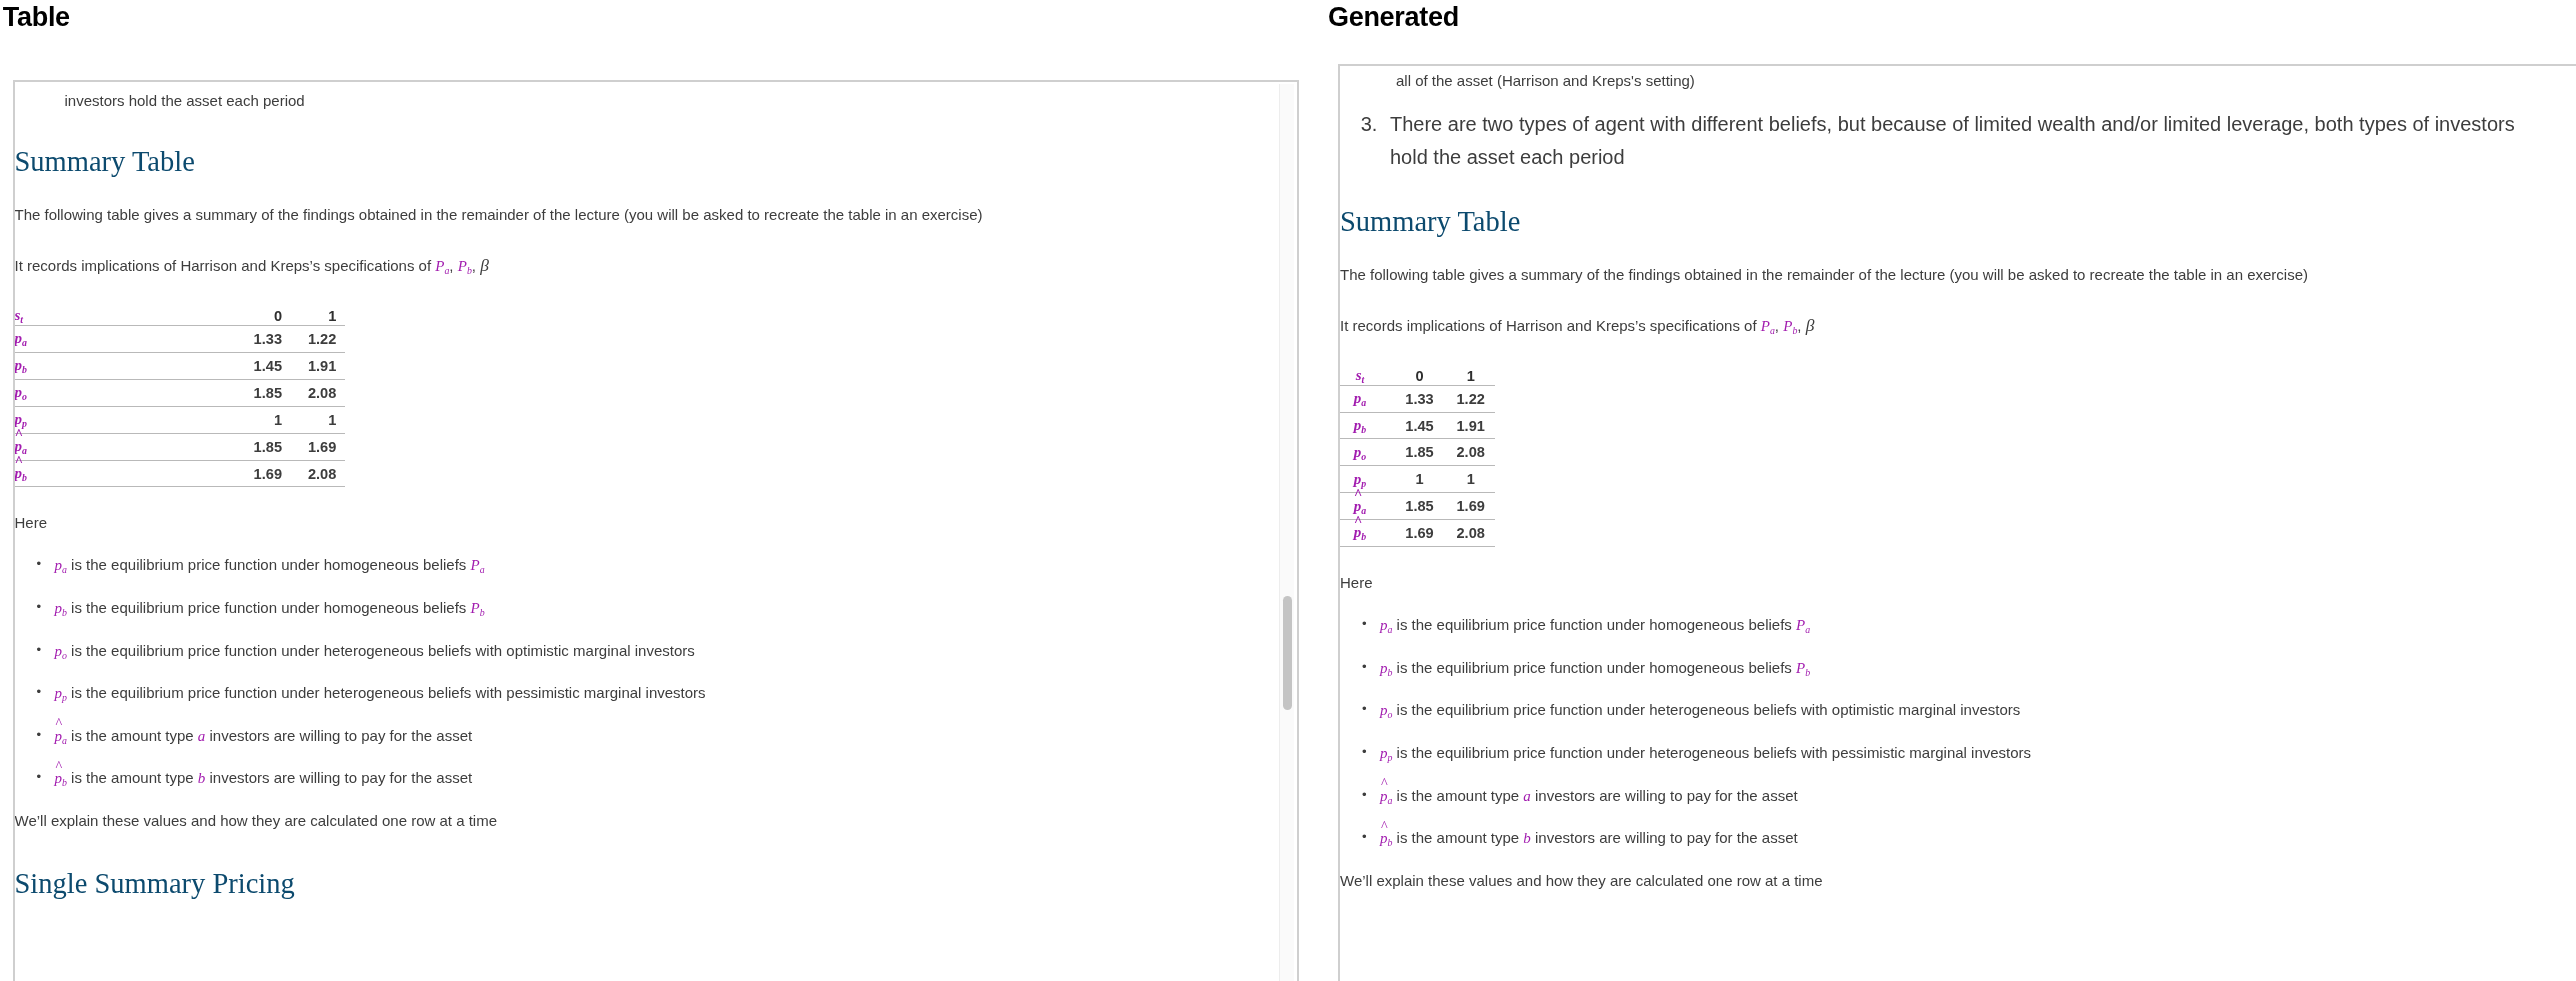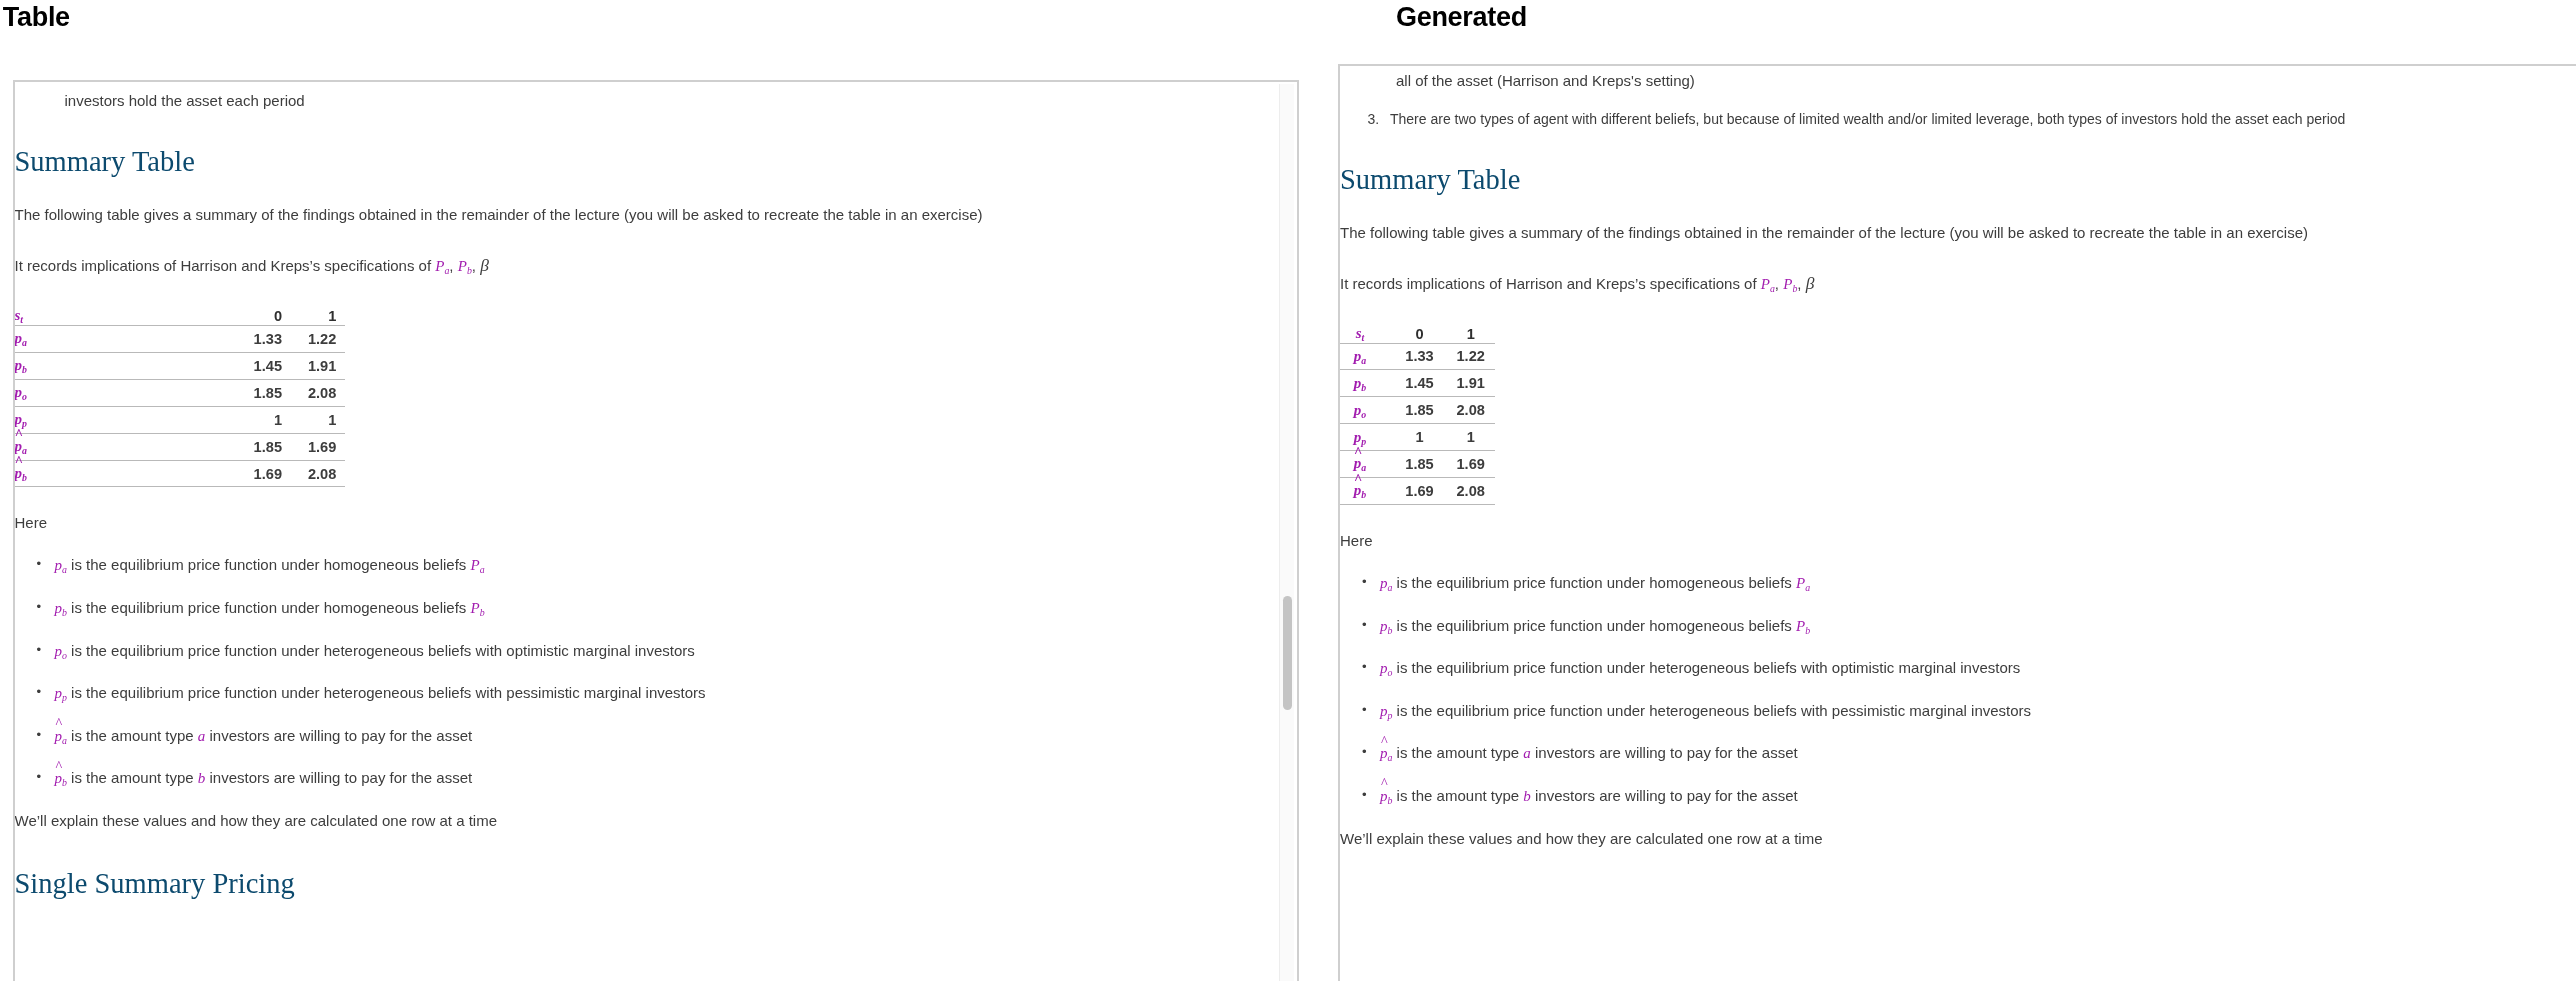--- a/index.html
+++ b/index.html
@@ -47,21 +47,21 @@
     left: 0;
     top: -16.7px;
     width: 1251px;
     padding: 0 0 0 0;
     box-sizing: border-box;
   }
 
   
   #gen-label {
     position: absolute;
-    left: 1396px;
+    left: 1328px;
     top: 4.2px;
   }
   #gen-panel {
     position: absolute;
     left: 1338px;
     top: 64px;
     width: 1244px;
     height: 918px;
     border: 2.1px solid #cfcfcf;
     border-bottom: none;
@@ -92,21 +92,21 @@
   }
   .doc p {
     font-size: 15px;
     line-height: 1.62;
     color: #3d3d3d;
     margin: 23.6px 0 0 0;
   }
   .doc ol {
     margin: 15.3px 0 0 0;
     padding-left: 43px;
-    font-size: 14px;
+    font-size: 20px;
     line-height: 1.62;
     color: #3d3d3d;
   }
   .doc ol li { margin: 4.2px 0 0 0; padding-left: 7px; }
   .doc ul {
     margin: 18px 0 0 0;
     padding-left: 40px;
     list-style: none;
   }
   .doc ul li {

